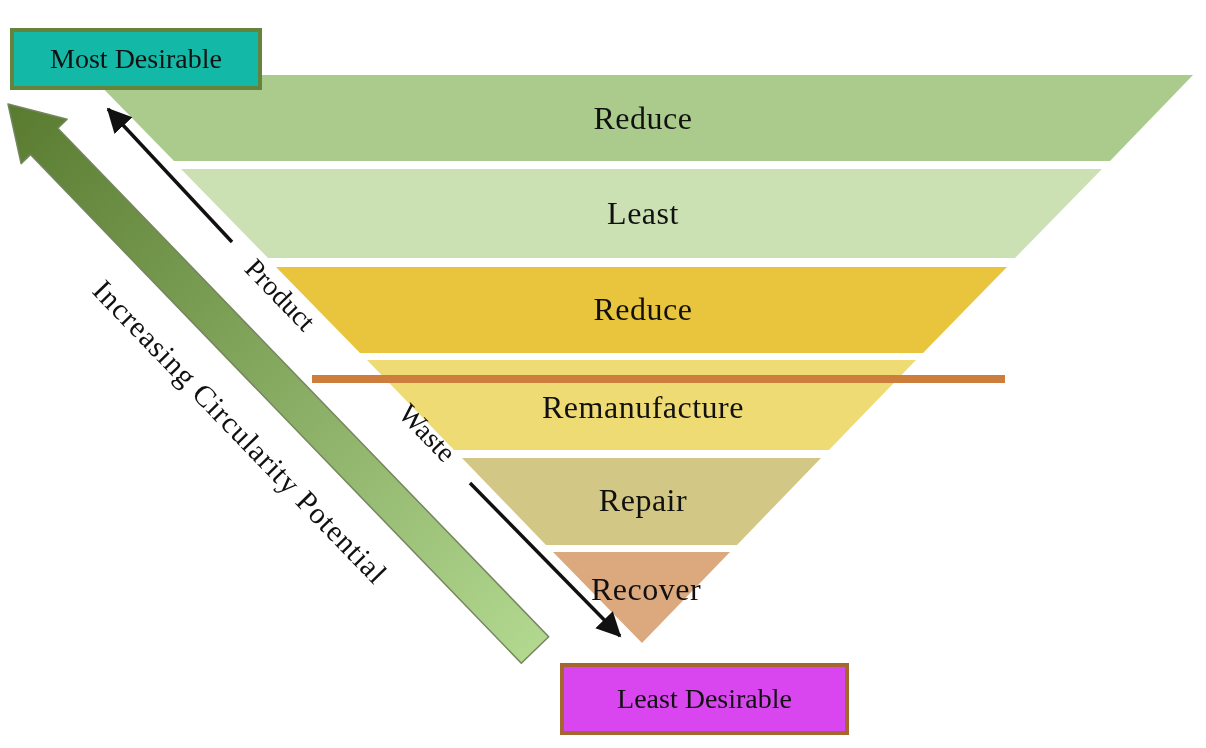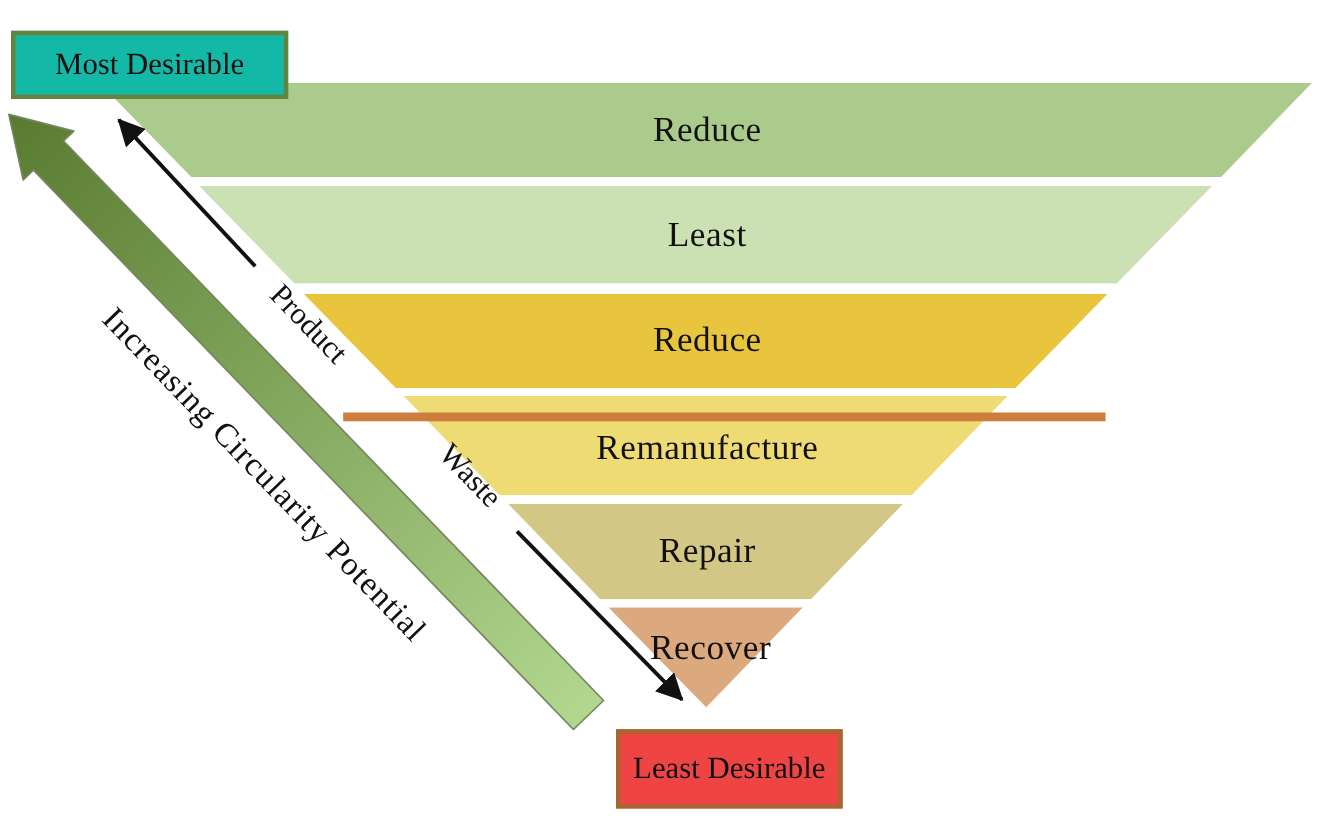--- a/index.html
+++ b/index.html
@@ -63,17 +63,17 @@
     <line id="wasteArrow" x1="470" y1="483" x2="620" y2="636" stroke="#111111" stroke-width="3.5" marker-end="url(#arrowHead)"></line>
   </svg>
 
   <span class="rot-label" style="left:280px;top:295px;">Product</span>
   <span class="rot-label" style="left:427px;top:433px;">Waste</span>
   <span class="rot-label axis-label" style="left:240px;top:432px;">Increasing Circularity Potential</span>
 
   <div class="badge" style="left: 10px; top: 28px; width: 252px; height: 62px; background-color: #14b8a6; border-color: rgb(100, 131, 60);">
     <span>Most Desirable</span>
   </div>
-  <div class="badge" style="left: 560px; top: 663px; width: 206px; height: 72px; background-color: #ef4444; border-color: rgb(165, 102, 47);">
+  <div class="badge" style="left: 560px; top: 663px; width: 289px; height: 72px; background-color: #d946ef; border-color: rgb(165, 102, 47);">
     <span>Least Desirable</span>
   </div>
 
 </div>
 
 </body></html>

